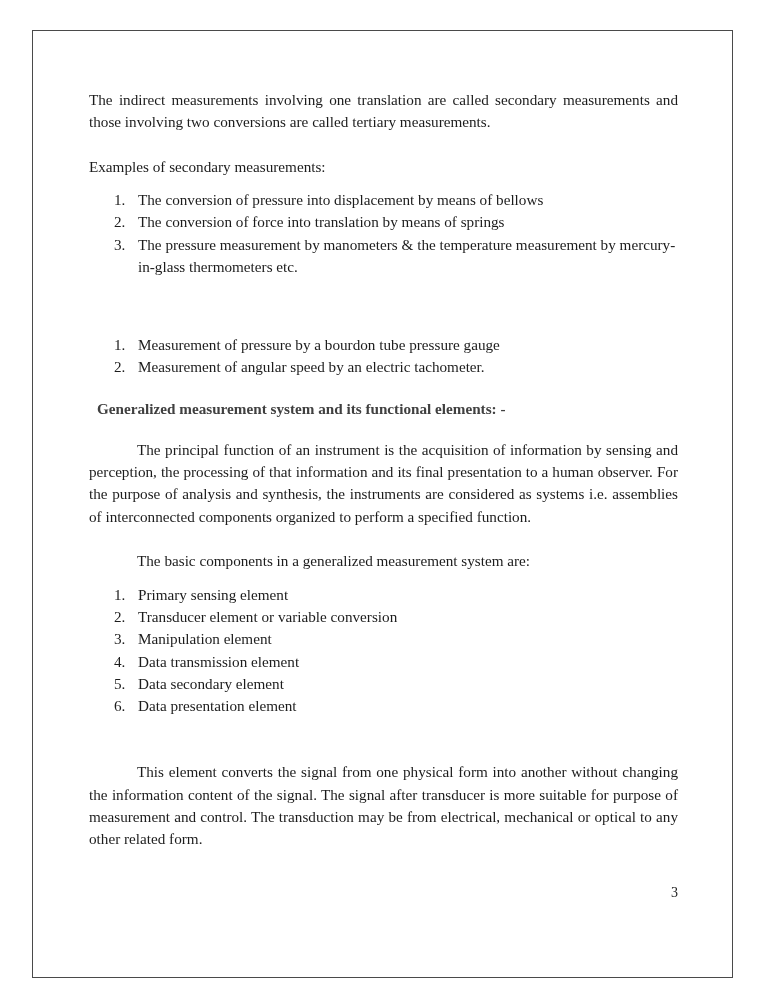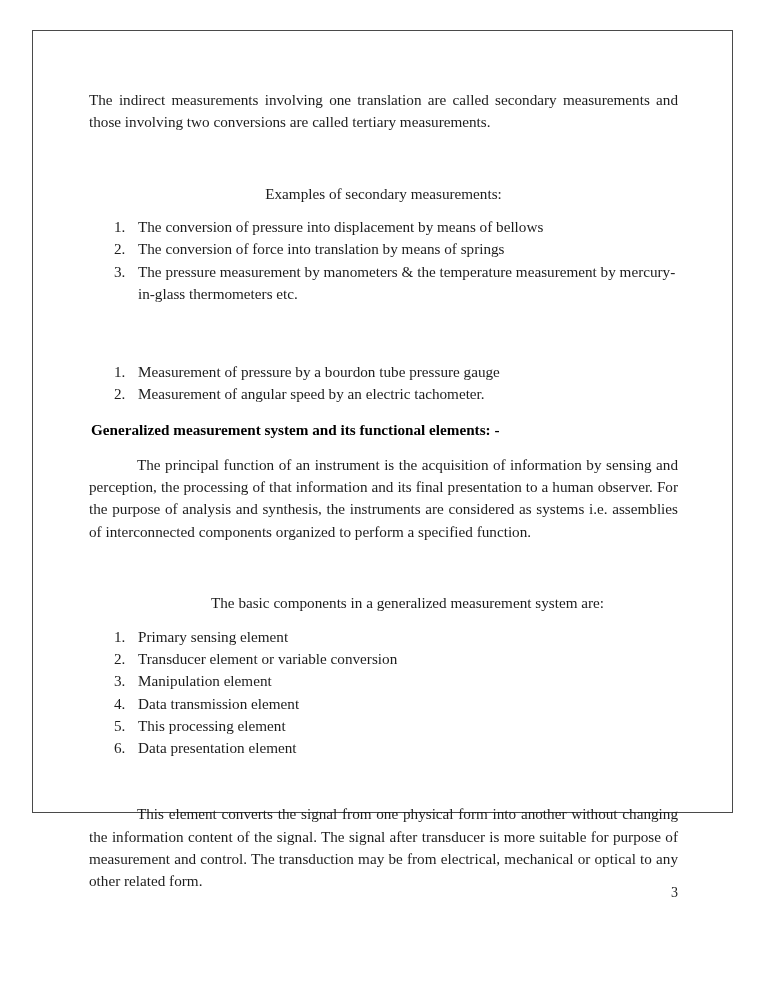--- a/index.html
+++ b/index.html
@@ -14,21 +14,21 @@
     color: #1a1a1a;
     position: relative;
     overflow: hidden;
   }
 
   .page-sheet {
     position: absolute;
     left: 32px;
     top: 30px;
     width: 701px;
-    height: 783px;
+    height: 948px;
     background: #ffffff;
     border: 1px solid #4a4a4a;
     box-sizing: border-box;
     text-decoration: underline;
   }
 
   .page-body {
     position: absolute;
     left: 56px;
     top: 58px;
@@ -40,33 +40,32 @@
     font-size: 15.2px;
     line-height: 22.3px;
     text-align: justify;
     text-justify: inter-word;
     color: #1c1c1c;
   }
   .para.indent {
     text-indent: 48px;
   }
   .para.plain {
-    text-align: center;
-    margin-top: 27px;
+    text-align: left;
   }
 
   .spacer-line { height: 22.3px; }
   .spacer-half { height: 11px; }
 
   .heading {
-    margin: 2px;
+    margin: 8px;
     font-size: 15.2px;
     line-height: 22.3px;
     font-weight: bold;
-    color: #000000;
+    color: #404040;
     text-align: left;
   }
 
   ol.num-list {
     margin: 0;
     padding: 0;
     list-style: none;
   }
   ol.num-list li {
     font-size: 15.2px;
@@ -170,21 +169,21 @@
       <li>
         <span class="marker">3.</span>
         <span class="item-text">Manipulation element</span>
       </li>
       <li>
         <span class="marker">4.</span>
         <span class="item-text">Data transmission element</span>
       </li>
       <li>
         <span class="marker">5.</span>
-        <span class="item-text">This processing element</span>
+        <span class="item-text">Data secondary element</span>
       </li>
       <li>
         <span class="marker">6.</span>
         <span class="item-text">Data presentation element</span>
       </li>
     </ol>
 
     <div class="spacer-half"></div>
 
 

